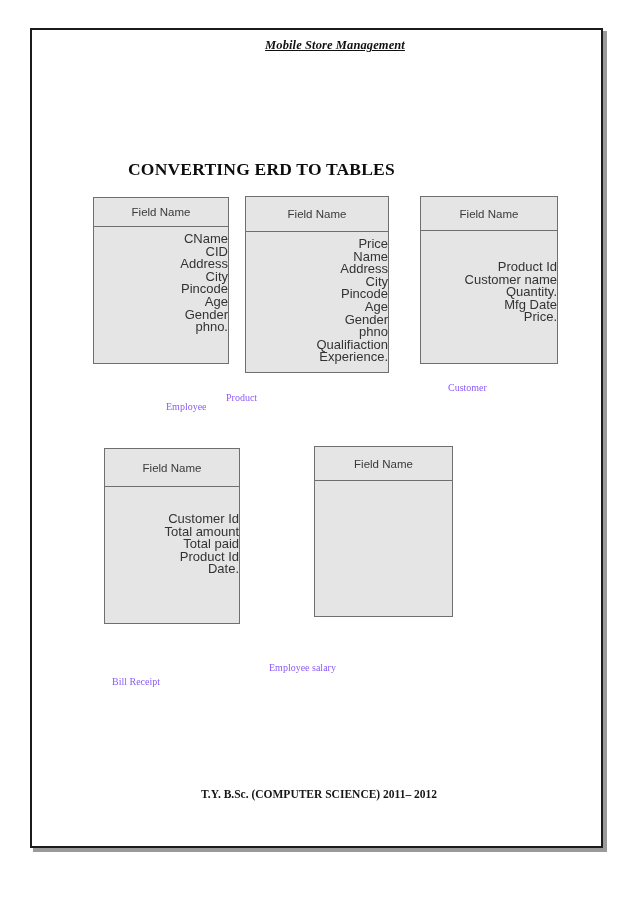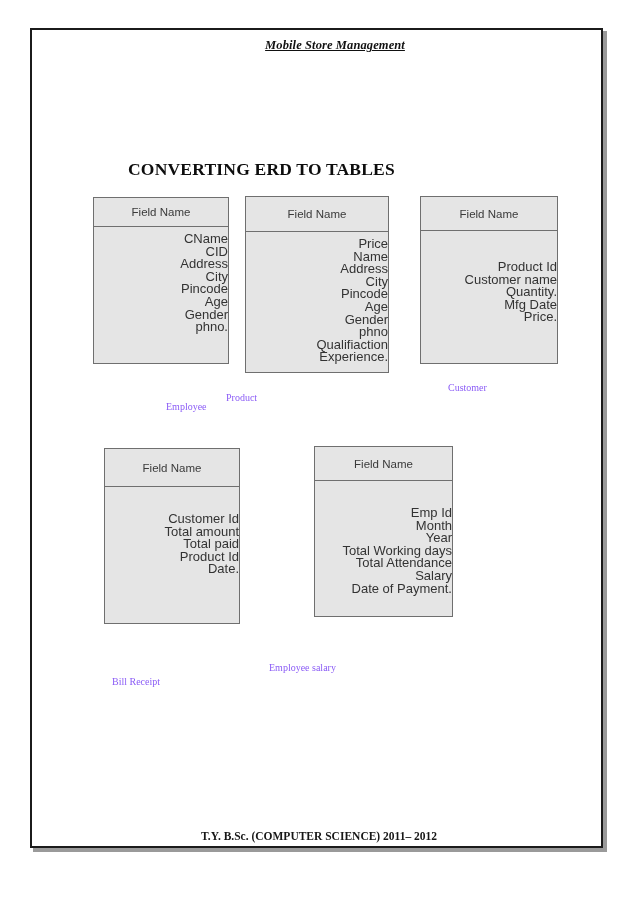--- a/index.html
+++ b/index.html
@@ -57,21 +57,21 @@
     top: 159px;
     font-family: "Liberation Serif", serif;
     font-size: 17.5px;
     font-weight: bold;
     color: #0d0d0d;
     letter-spacing: 0.2px;
   }
   .footer-note {
     position: absolute;
     left: 0;
-    top: 830px;
+    top: 788px;
     width: 638px;
     text-align: center;
     font-family: "Liberation Serif", serif;
     font-size: 11.5px;
     font-weight: bold;
     color: #171717;
   }
 
   
   .ent-table {
@@ -182,29 +182,20 @@
     <span class="ent-field">Customer Id</span>
     <span class="ent-field">Total amount</span>
     <span class="ent-field">Total paid</span>
     <span class="ent-field">Product Id</span>
     <span class="ent-field">Date.</span>
   </div>
 </div>
 
 <div class="ent-table" id="tbl-salary">
   <div class="ent-head">Field Name</div>
-  <div class="ent-body pad-md">
-    <span class="ent-field">Emp Id</span>
-    <span class="ent-field">Month</span>
-    <span class="ent-field">Year</span>
-    <span class="ent-field">Total Working days</span>
-    <span class="ent-field">Total Attendance</span>
-    <span class="ent-field">Salary</span>
-    <span class="ent-field">Date of Payment.</span>
-  </div>
 </div>
 
 <div class="caption" style="left:448px; top:382px;">Customer</div>
 <div class="caption" style="left:166px; top:401px;">Employee</div>
 <div class="caption" style="left:226px; top:392px;">Product</div>
 <div class="caption" style="left:112px; top:676px;">Bill Receipt</div>
 <div class="caption" style="left:269px; top:642px;margin-top:20px;">Employee salary</div>
 
 <div class="footer-note">T.Y. B.Sc. (COMPUTER SCIENCE) 2011– 2012</div>
 

